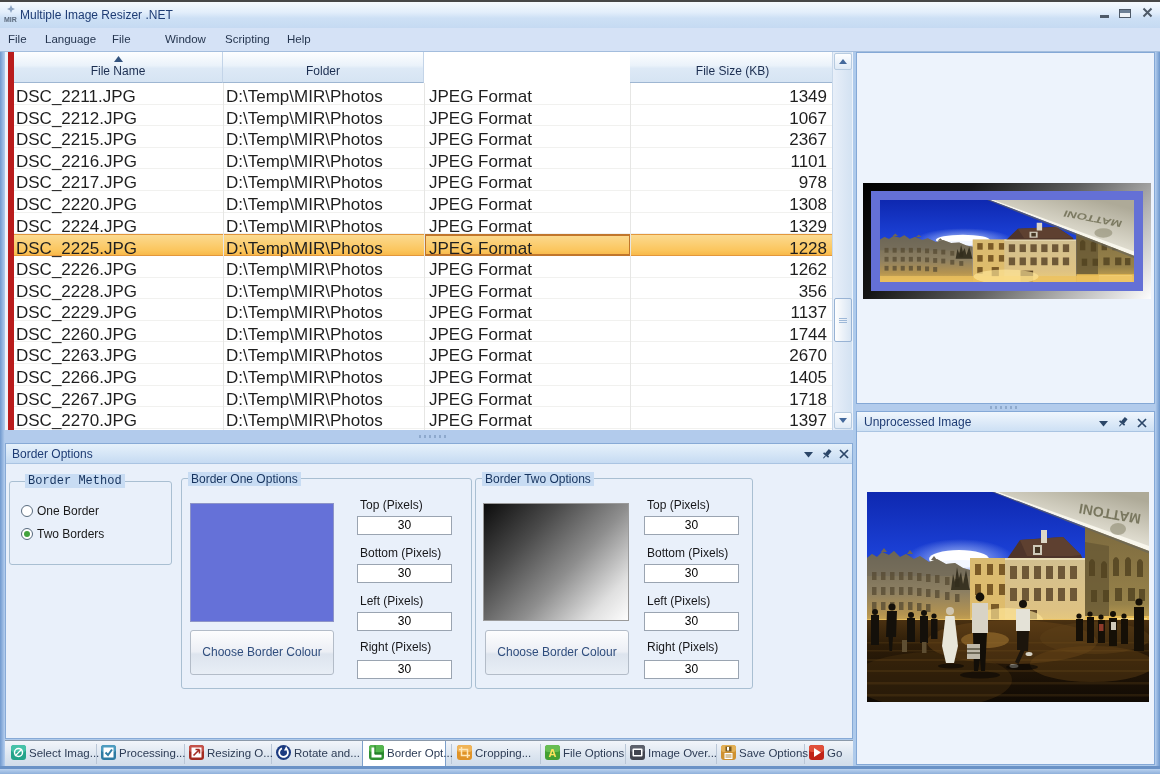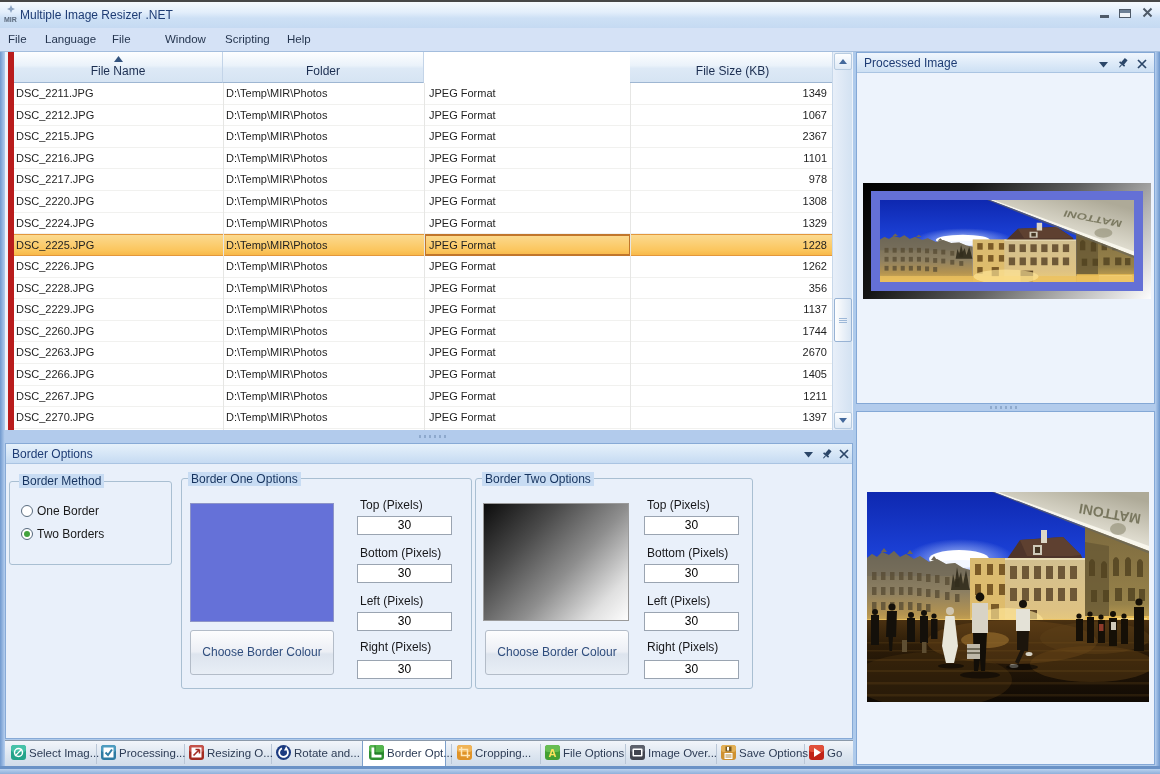--- a/index.html
+++ b/index.html
@@ -18,21 +18,21 @@
 #menubar { left:0; top:28px; width:1160px; height:23px; background:#d5e2f6; font-size:11.5px; color:#25354f; }
 #menubar span { position:absolute; top:5px; }
 #contentline { left:0; top:51px; width:1160px; height:1px; background:#a3bddd; }
 
 #grid { left:5px; top:52px; width:848px; height:378px; background:#eef3fa; }
 #gridinner { position:absolute; left:3px; top:0; width:844px; height:378px; border-left:6px solid #b91c1c; background:#fff; }
 .hdr { position:absolute; top:0; height:31px; border-right:1px solid #c3d4e8;
   background:linear-gradient(#fdfeff, #eaf2fa 45%, #dde9f6 55%, #d6e4f3);
   font-size:12px; color:#1c2e50; text-align:center; border-bottom:1px solid #9eb6d2;}
 .hdr div { margin-top:12px; }
-.row { position:absolute; left:0; width:820px; height:21.62px; font-size:11px; color:#1f1f1f; border-bottom:1px solid #f1f1ef; }
+.row { position:absolute; left:0; width:820px; height:21.62px; font-size:17px; color:#1f1f1f; border-bottom:1px solid #f1f1ef; }
 .row span { position:absolute; top:4px; white-space:pre; }
 .c1 { left:2px; }
 .c2 { left:212px; }
 .c3 { left:415px; }
 .c4 { right:7px; }
 .vline { position:absolute; top:0; bottom:0; width:1px; background:#e6e6e4; }
 #selrow { background:linear-gradient(#fbda90,#fbc55c 78%,#f8b94a); border-top:1px solid #e3973c; border-bottom:1px solid #e3973c; }
 #selcell { position:absolute; left:410px; top:-1px; width:207px; height:22px; border:2px solid #c1762b; }
 #vscroll { position:absolute; left:827px; top:0; width:20px; height:378px;
   background:linear-gradient(90deg,#e8eff9,#d3e2f2); border-left:1px solid #c8d8ea;}
@@ -412,21 +412,21 @@
   <div class="row" style="top:281.06px;">
           <span class="c1">DSC_2266.JPG</span>
           <span class="c2">D:\Temp\MIR\Photos</span>
           <span class="c3">JPEG Format</span>
           <span class="c4">1405</span>
         </div>
   <div class="row" style="top:302.68px;">
           <span class="c1">DSC_2267.JPG</span>
           <span class="c2">D:\Temp\MIR\Photos</span>
           <span class="c3">JPEG Format</span>
-          <span class="c4">1211</span>
+          <span class="c4">1718</span>
         </div>
   <div class="row" style="top:324.3px;">
           <span class="c1">DSC_2270.JPG</span>
           <span class="c2">D:\Temp\MIR\Photos</span>
           <span class="c3">JPEG Format</span>
           <span class="c4">1397</span>
         </div>
   <div class="vline" style="left:209px;"></div>
   <div class="vline" style="left:410px;"></div>
   <div class="vline" style="left:616px;"></div>
@@ -462,21 +462,21 @@
           <rect x="4.2" y="1" width="3.6" height="6" fill="#2b4668"></rect>
           <rect x="2.7" y="6.6" width="6.6" height="1.6" fill="#2b4668"></rect>
           <rect x="5.5" y="8.2" width="1" height="3.4" fill="#2b4668"></rect>
         </g>
       </svg>
    <svg class="ptools" style="right:3px; top:5px;" width="10" height="10">
         <path d="M1,1 L9,9 M9,1 L1,9" stroke="#2b4668" stroke-width="1.7"></path>
       </svg>
  </div>
  <div class="groupbox" style="left:3px; top:37px; width:163px; height:84px;"></div>
- <div class="grouplabel" style="left:13px; top:30px;">Border Method</div>
+ <div class="grouplabel" style="left:19px; top:30px;font-family:Liberation Mono, monospace;">Border Method</div>
  <div class="radio" style="left:15px; top:61px;"></div>
  <div class="rlabel" style="left:31px; top:60px;">One Border</div>
  <div class="radio on" style="left:15px; top:84px;"></div>
  <div class="rlabel" style="left:31px; top:83px;">Two Borders</div>
  <div class="groupbox" style="left:175px; top:34px; width:291px; height:211px;"></div>
  <div class="grouplabel" style="left:182px; top:28px;text-align:center;">Border One Options</div>
  <div class="swatch1" style="left:184px; top:59px; width:144px; height:119px;"></div>
  <div class="cbtn" style="left:184px; top:186px; width:144px; height:45px; line-height:43px;">Choose Border Colour</div>
  <div class="flabel" style="left:354px; top:54px;">Top (Pixels)</div>
  <div class="finput" style="left:351px; top:72px;">30</div>
@@ -594,53 +594,53 @@
         <rect width="15" height="15" rx="3" fill="#c02318"></rect>
         <rect width="15" height="7" rx="3" fill="#e04f3a"></rect>
         <path d="M5,3 L12,7.5 L5,12 Z" fill="#fff"></path>
       </svg>
    <span class="tx">Go</span>
     </div>
 </div>
 
 <div id="rpanels" class="abs">
  <div class="panel" style="top:0; height:352px;">
-   <div class="ptitle">
-        <span class="t">Processed Image</span>
-     <svg class="ptools" style="right:46px; top:9px;" width="9" height="6">
-          <path d="M0,0 h9 l-4.5,5.5 Z" fill="#2b4668"></path>
-        </svg>
-     <svg class="ptools" style="right:25px; top:4px;" width="12" height="12">
-          <g transform="rotate(40 6 6)">
-            <rect x="4.2" y="1" width="3.6" height="6" fill="#2b4668"></rect>
-            <rect x="2.7" y="6.6" width="6.6" height="1.6" fill="#2b4668"></rect>
-            <rect x="5.5" y="8.2" width="1" height="3.4" fill="#2b4668"></rect>
-          </g>
-        </svg>
-     <svg class="ptools" style="right:7px; top:6px;" width="10" height="10">
-          <path d="M1,1 L9,9 M9,1 L1,9" stroke="#2b4668" stroke-width="1.7"></path>
-        </svg>
-   </div>
    <div id="thumb">
      <div id="thumbblue">
        <svg width="254" height="82" viewBox="0 0 282 137" preserveAspectRatio="none" style="position:absolute;left:9px;top:9px;">
          <use href="#scene"></use>
          <path d="M124,0 L282,0 282,90 Z" fill="url(#awn)"></path>
          <path d="M126,0 L282,86 282,93 122,0 Z" fill="#f8f6ec"></path>
          <path d="M122,0 L282,93 282,97 119,0 Z" fill="#6a675a" opacity="0.7"></path>
          <text x="236" y="38" font-family="Liberation Sans, sans-serif" font-size="15" font-weight="bold" fill="#7c7a62" text-anchor="middle" transform="rotate(196 236 32)">MATTONI</text>
          <ellipse cx="248" cy="55" rx="10" ry="8" fill="#8d8a72" opacity="0.6"></ellipse>
        </svg>
      </div>
    </div>
  </div>
  <div id="vsplitR">
       <div class="grip" style="left:134px; top:2px;"></div>
     </div>
  <div class="panel" style="top:359px; height:354px;">
+   <div class="ptitle">
+        <span class="t">Unprocessed Image</span>
+     <svg class="ptools" style="right:46px; top:9px;" width="9" height="6">
+          <path d="M0,0 h9 l-4.5,5.5 Z" fill="#2b4668"></path>
+        </svg>
+     <svg class="ptools" style="right:25px; top:4px;" width="12" height="12">
+          <g transform="rotate(40 6 6)">
+            <rect x="4.2" y="1" width="3.6" height="6" fill="#2b4668"></rect>
+            <rect x="2.7" y="6.6" width="6.6" height="1.6" fill="#2b4668"></rect>
+            <rect x="5.5" y="8.2" width="1" height="3.4" fill="#2b4668"></rect>
+          </g>
+        </svg>
+     <svg class="ptools" style="right:7px; top:6px;" width="10" height="10">
+          <path d="M1,1 L9,9 M9,1 L1,9" stroke="#2b4668" stroke-width="1.7"></path>
+        </svg>
+   </div>
    <svg width="282" height="210" viewBox="0 0 282 210" style="position:absolute; left:10px; top:80px;">
      <use href="#scene"></use>
      <use href="#crowd"></use>
    </svg>
  </div>
 </div>
 
 <div id="lborder" class="abs"></div>
 <div id="rborder" class="abs"></div>
 <div id="bstrip1" class="abs"></div>

